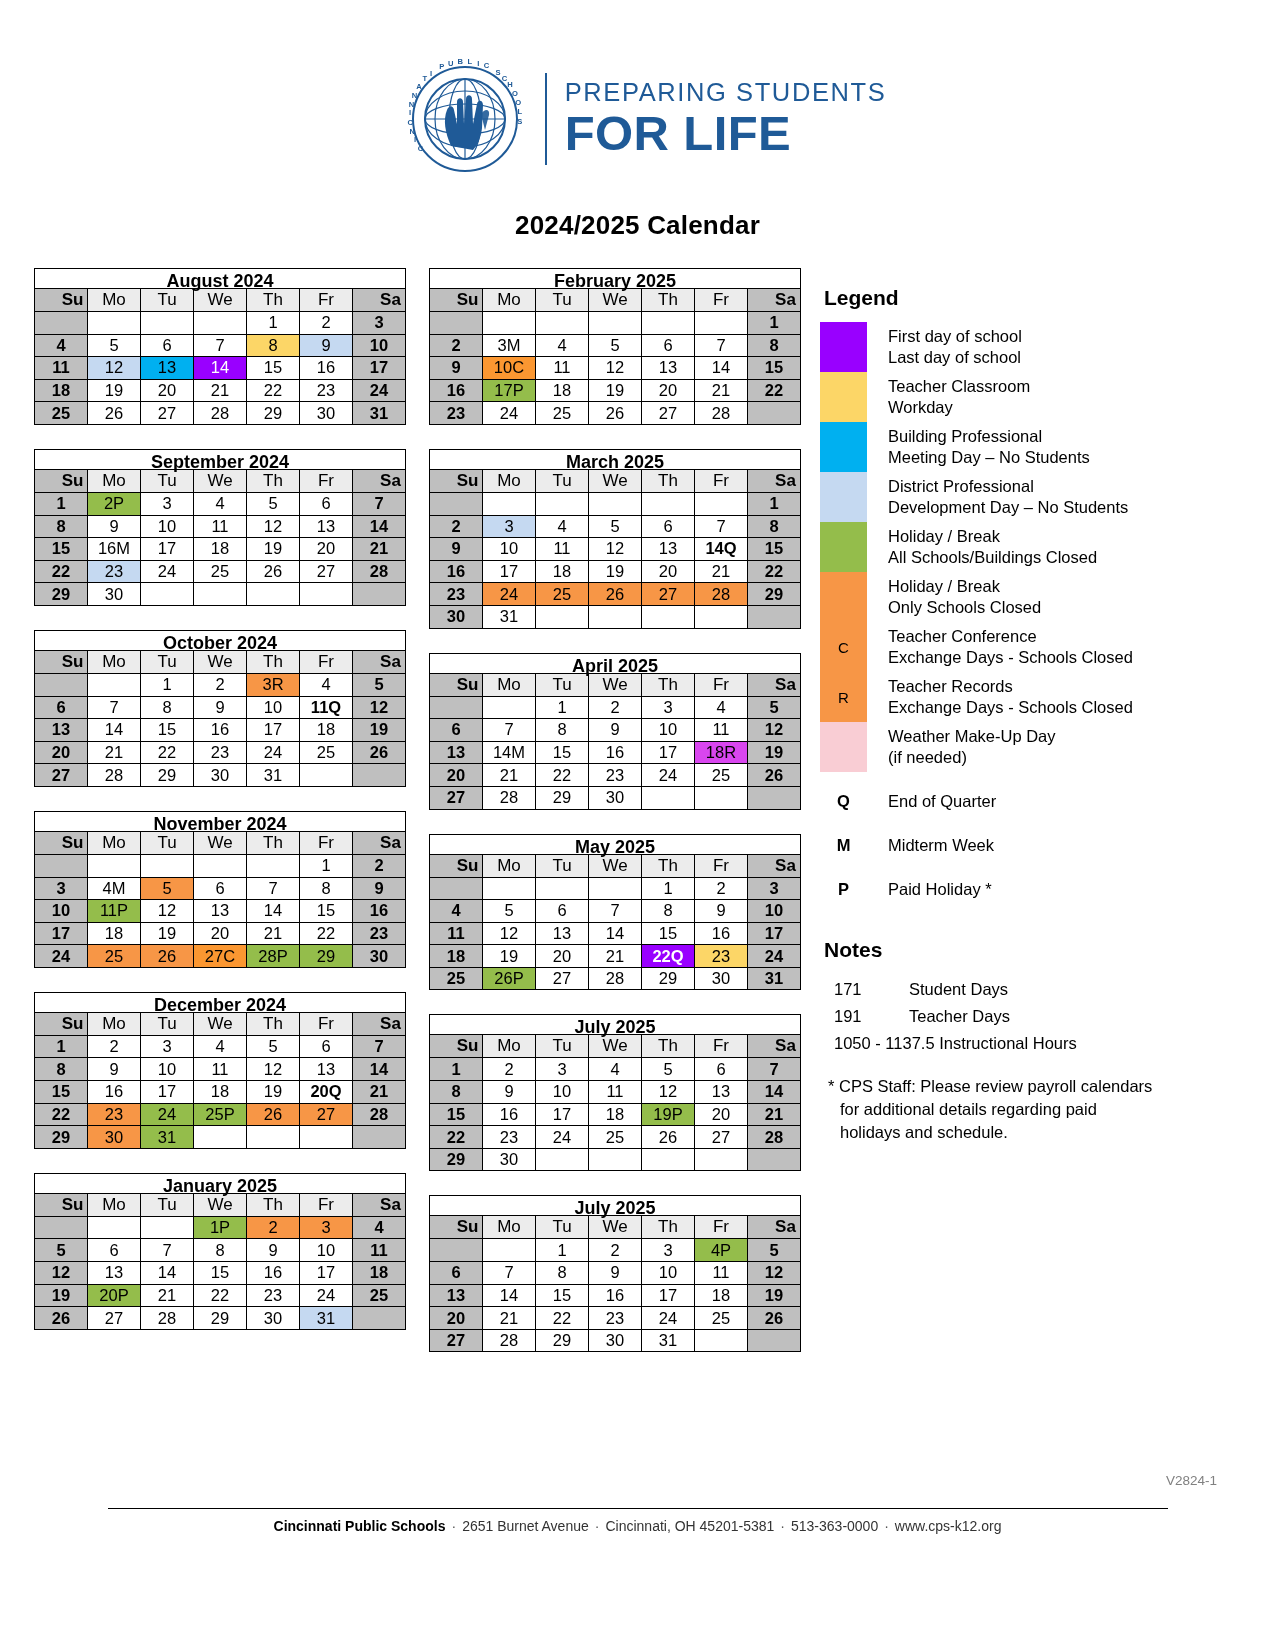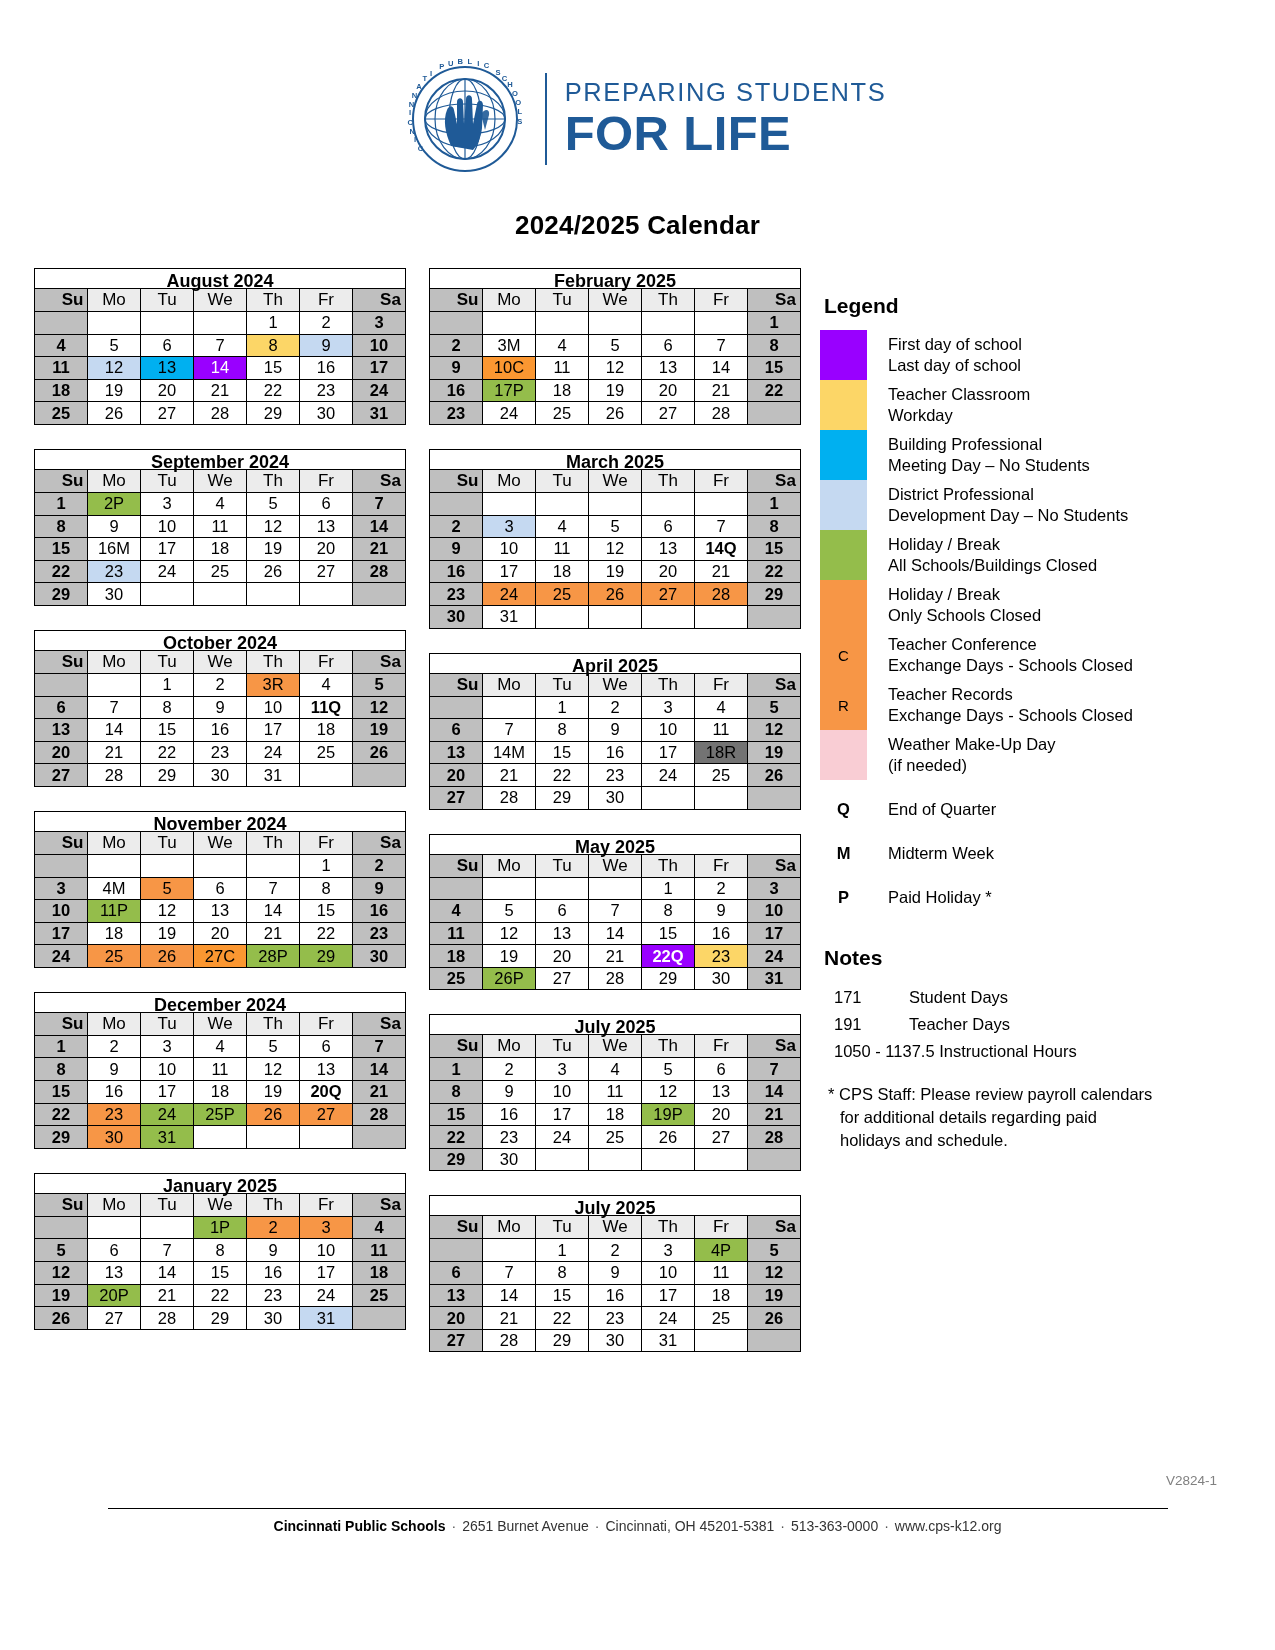--- a/index.html
+++ b/index.html
@@ -100,24 +100,24 @@
   td.bold { font-weight:bold; }
 
   
   .c-purple { background:#9900FF; color:#ffffff; }
   .c-yellow { background:#FCD667; }
   .c-ltblue { background:#C5D9F1; }
   .c-cyan   { background:#00B0F0; }
   .c-green  { background:#94BD4B; }
   .c-orange { background:#F79646; }
   .c-orange2{ background:#FB9731; }
-  .c-pink   { background:#737373; }
+  .c-pink   { background:#d946ef; }
 
   
-  .legend-title { font-size:21px; font-weight:bold; margin:12px 0 12px 4px; }
+  .legend-title { font-size:21px; font-weight:bold; margin:4px 0 12px 4px; }
   .legend-row { display:flex; align-items:center; }
   .legend-sw {
     width:47px; height:50px; flex:0 0 47px;
     display:flex; align-items:center; justify-content:center;
     font-size:15px; color:#000;
   }
   .legend-text {
     margin-left:21px;
     font-size:16.5px;
     line-height:21px;

